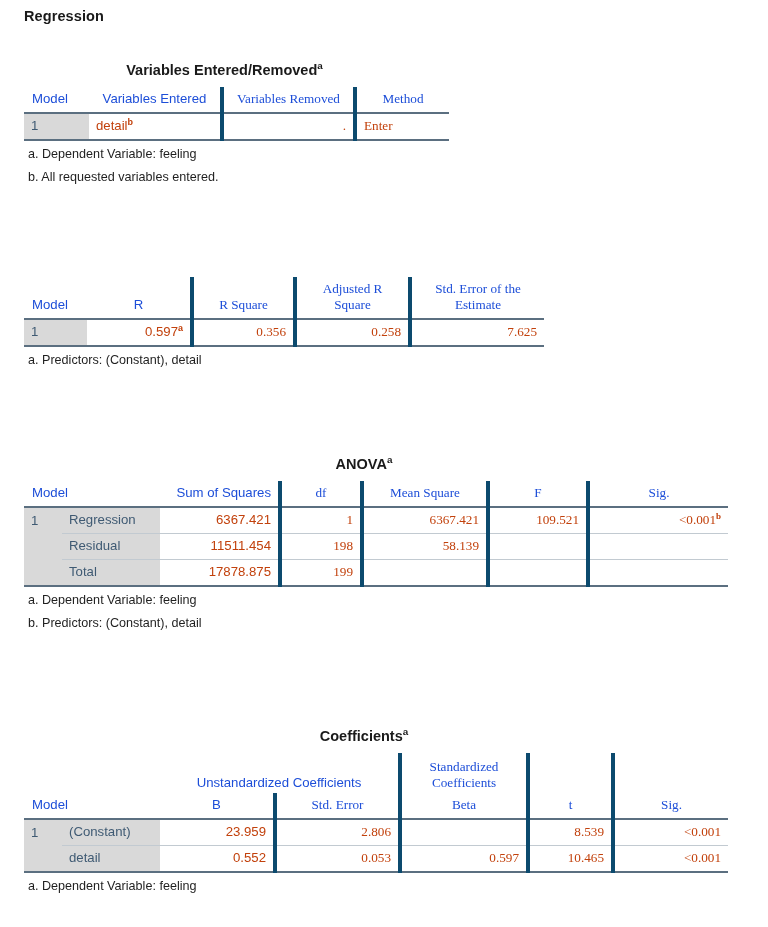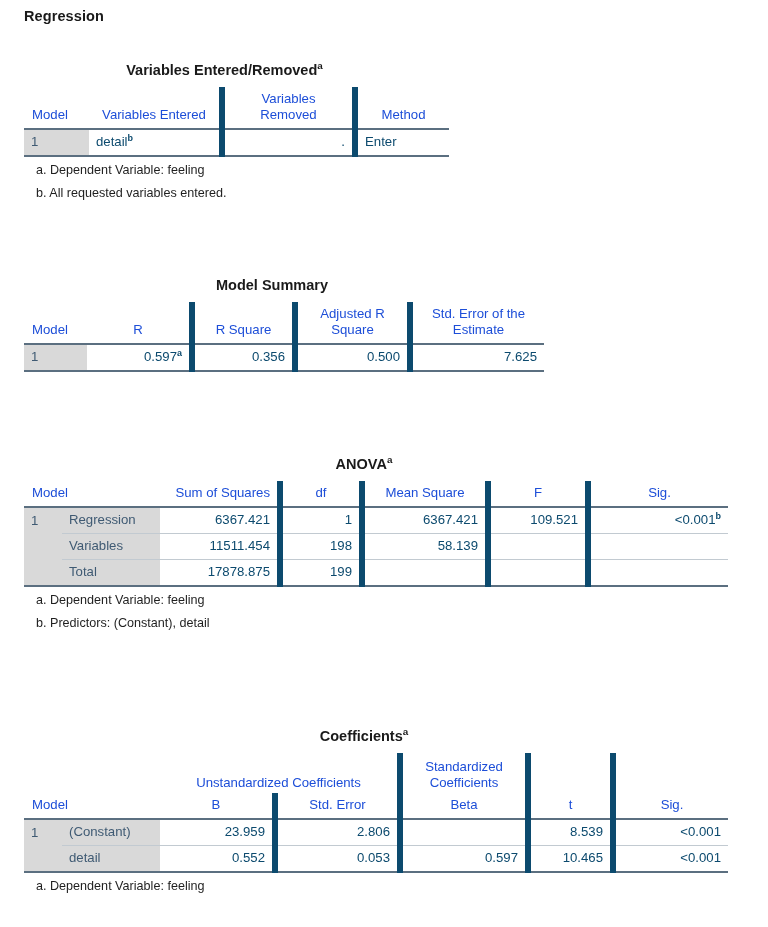--- a/index.html
+++ b/index.html
@@ -61,21 +61,22 @@
 
   
   table.spss th {
     color: #1d4ed8;
     text-align: center;
     vertical-align: bottom;
     border-bottom: none;
   }
   
   th.vsep, td.vsep {
-    border-left: 6px solid #0c4a6e;
+    border-left: 4px solid #0c4a6e;
+    font-family: Liberation Serif, serif;
   }
 
   
   tr.head-last th {
     border-bottom: 2px solid #5b6f80;
   }
   tr.body-last td {
     border-bottom: 2px solid #5b6f80;
   }
   
@@ -95,32 +96,32 @@
     color: #3f5a73;
     text-align: left;
     vertical-align: top;
   }
   td.stub-blank {
     background: #d9d9d9;
   }
 
   
   td.cell {
-    color: #0c4a6e;
+    color: #c2410c;
     text-align: right;
     background: #ffffff;
   }
   td.cell.left {
     text-align: left;
   }
 
   
   .footnotes {
     margin-top: 6px;
-    padding-left: 36px;
+    padding-left: 28px;
   }
   .footnote {
     font-size: 12.6px;
     color: #1f1f1f;
     margin: 0 0 7px 0;
     line-height: 1.25;
   }
 </style>
 </head>
 <body>
@@ -159,23 +160,20 @@
   </table>
 
   <div class="footnotes">
     <p class="footnote">a. Dependent Variable: feeling</p>
     <p class="footnote">b. All requested variables entered.</p>
   </div>
 </div>
 
 <div class="tbl-block" style="top:277px; left:0; width:768px;">
 
-  <div class="tbl-title" style="width:544px;">
-    <span>Model Summary</span><sup></sup>
-  </div>
 
   <table class="spss" style="margin-left:24px; width:520px;">
     <colgroup>
       <col style="width:63px">
       <col style="width:105px">
       <col style="width:103px">
       <col style="width:115px">
       <col style="width:134px">
     </colgroup>
     <tbody>
@@ -185,26 +183,29 @@
         <th class="vsep">R Square</th>
         <th class="vsep" style="white-space:normal;">Adjusted R Square</th>
         <th class="vsep" style="white-space:normal;">Std. Error of the Estimate</th>
       </tr>
       <tr class="body-last">
         <td class="stub-model" style="vertical-align:middle;">1</td>
         <td class="cell">
           <span>0.597</span><sup>a</sup>
         </td>
         <td class="cell vsep">0.356</td>
-        <td class="cell vsep">0.500</td>
+        <td class="cell vsep">0.258</td>
         <td class="cell vsep">7.625</td>
       </tr>
     </tbody>
   </table>
 
+  <div class="footnotes">
+    <p class="footnote">a. Predictors: (Constant), detail</p>
+  </div>
 </div>
 
 <div class="tbl-block" style="top:456px; left:0; width:768px;">
 
   <div class="tbl-title" style="width:728px;">
     <span>ANOVA</span><sup>a</sup>
   </div>
 
   <table class="spss" style="margin-left:24px; width:704px;">
     <colgroup>
@@ -234,21 +235,21 @@
         <td class="cell vsep">1</td>
         <td class="cell vsep">6367.421</td>
         <td class="cell vsep">109.521</td>
         <td class="cell vsep">
           <span>&lt;0.001</span><sup>b</sup>
         </td>
       </tr>
 
       <tr class="sep">
         <td class="stub-blank" style="border-bottom:none;"></td>
-        <td class="stub">Variables</td>
+        <td class="stub">Residual</td>
         <td class="cell">11511.454</td>
         <td class="cell vsep">198</td>
         <td class="cell vsep">58.139</td>
         <td class="cell vsep"></td>
         <td class="cell vsep"></td>
       </tr>
 
       <tr class="body-last">
         <td class="stub-blank"></td>
         <td class="stub">Total</td>

